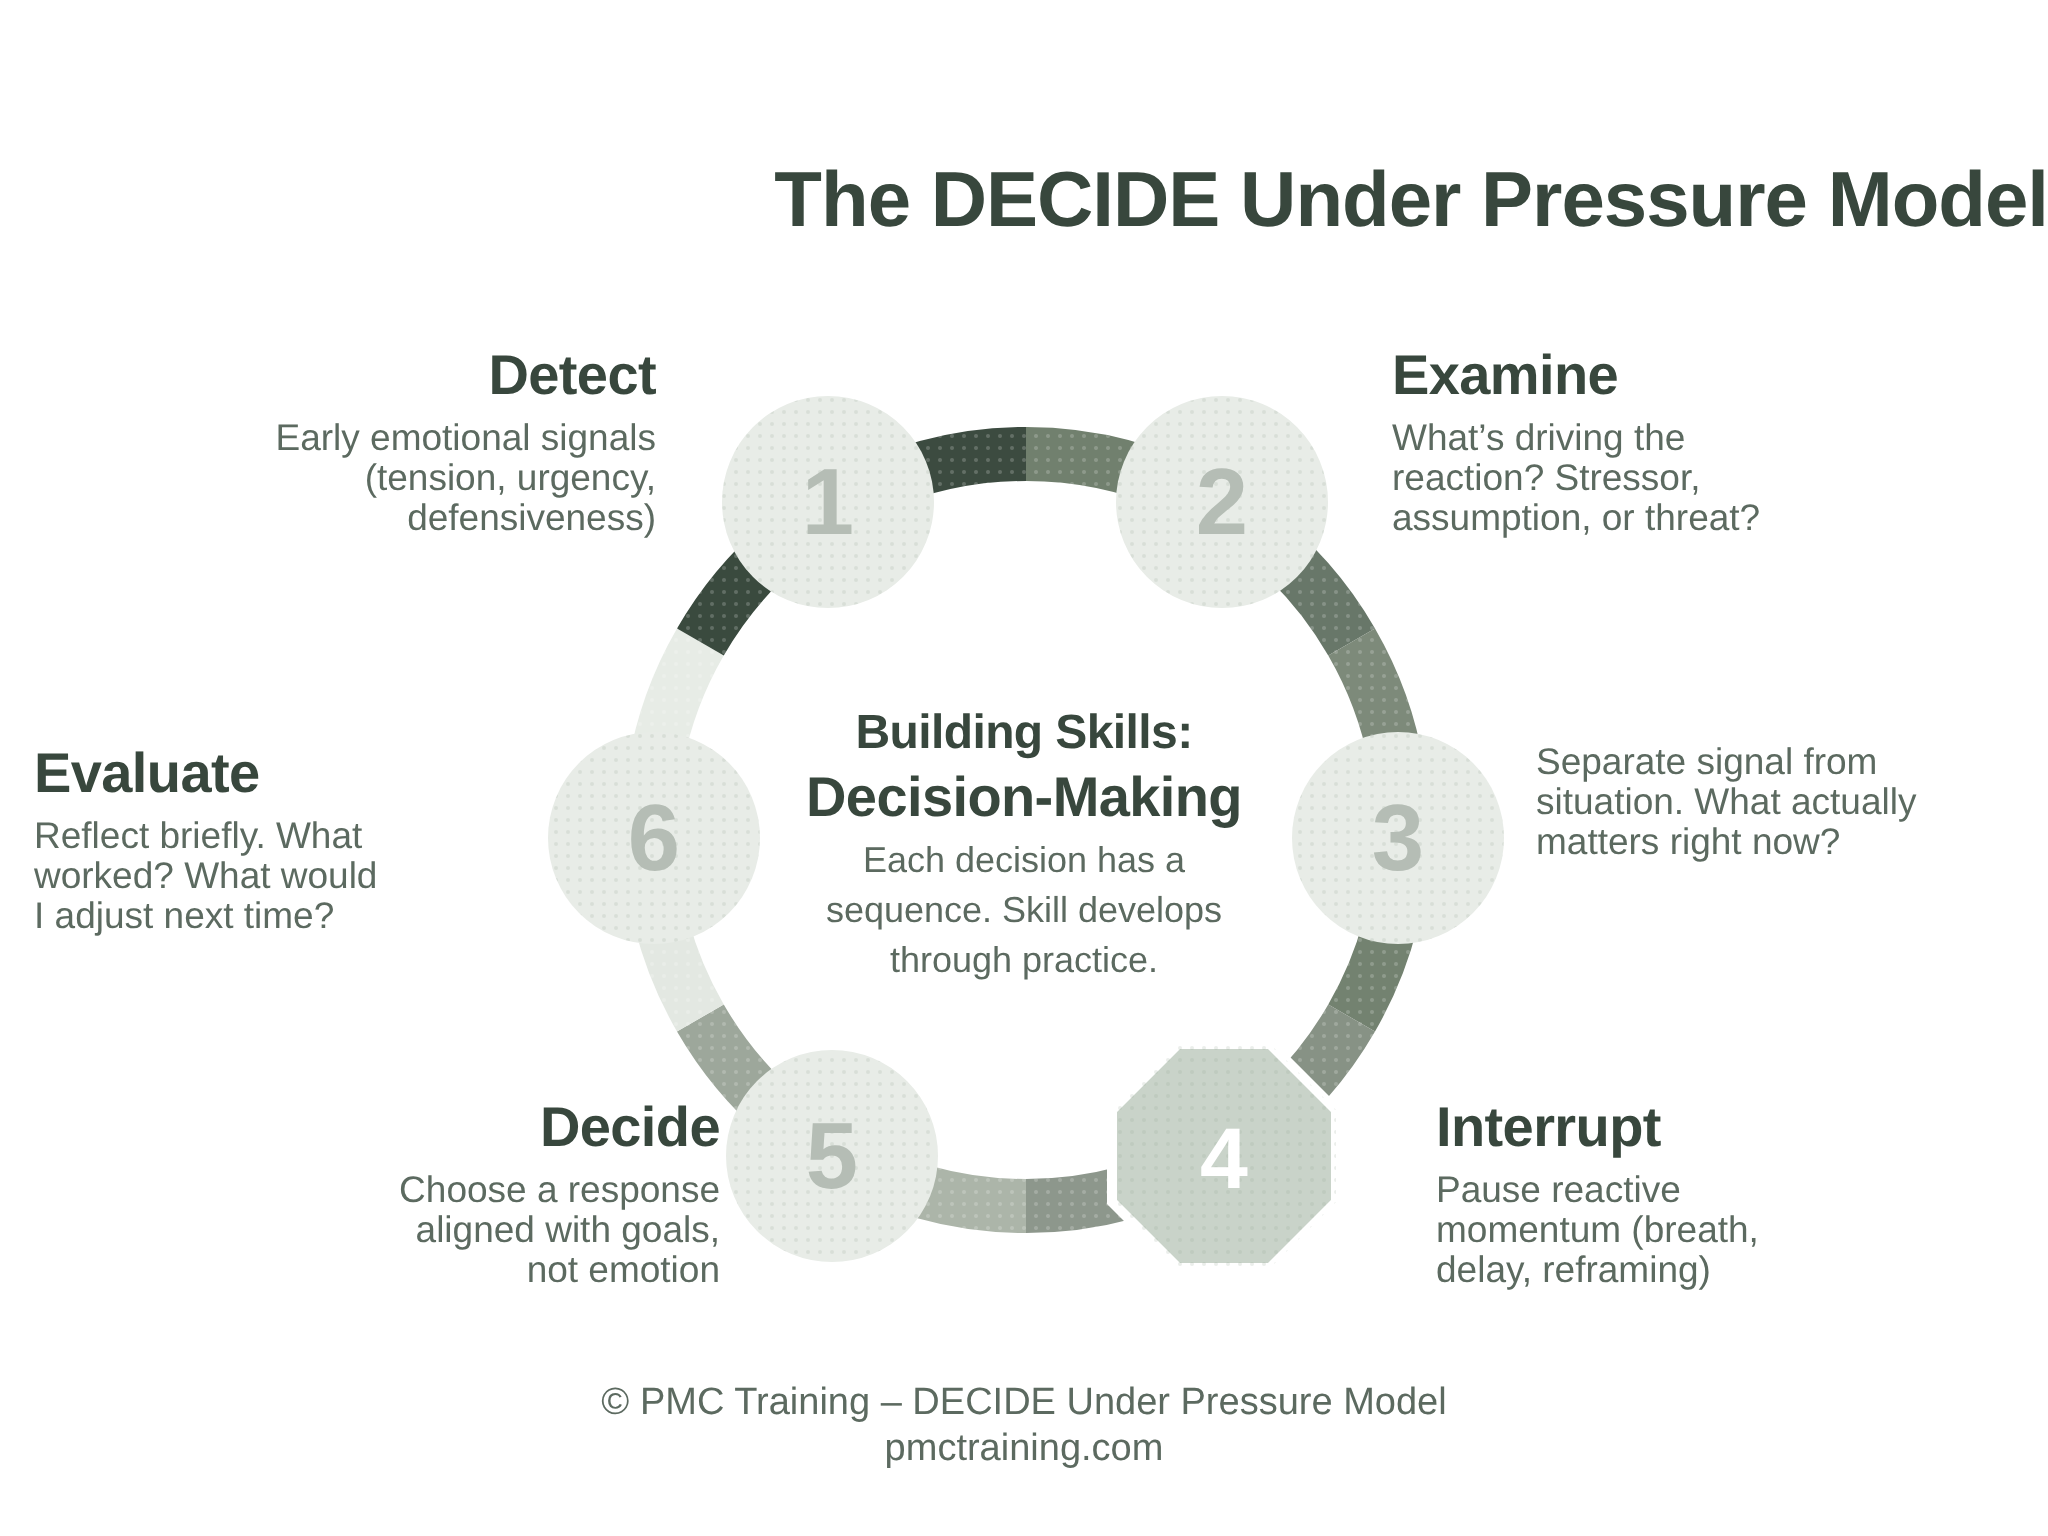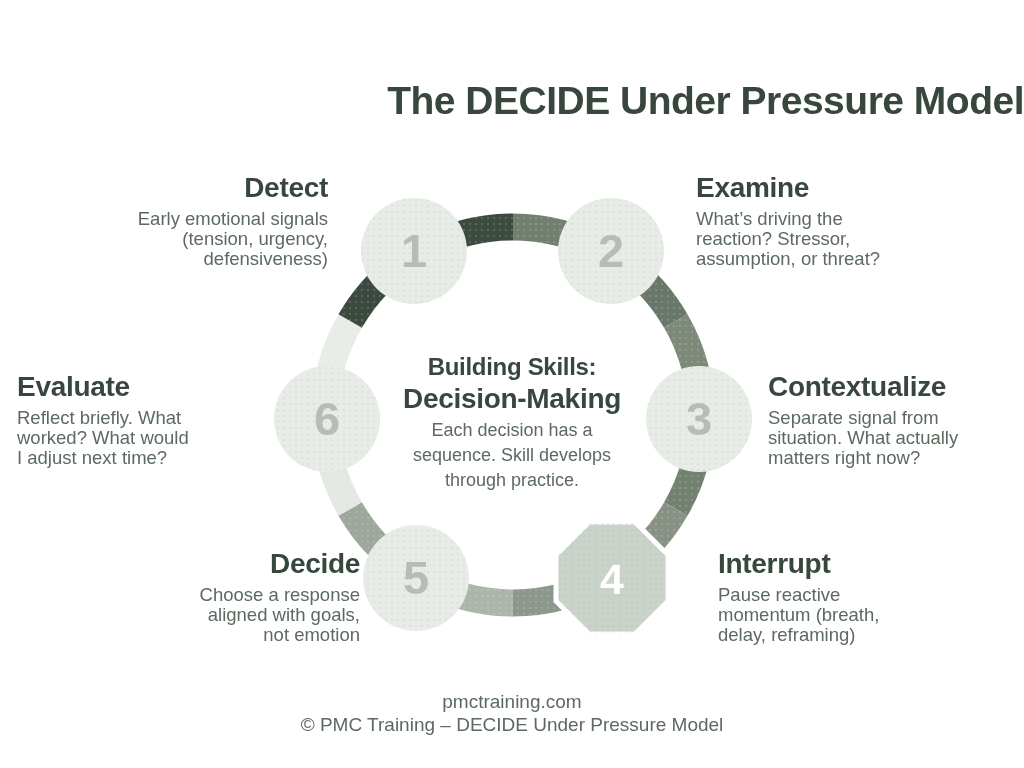--- a/index.html
+++ b/index.html
@@ -129,21 +129,20 @@
 </div>
 
 <div class="node-text pos-examine">
   <div class="node-title">Examine</div>
   <div class="node-desc">What’s driving the
 reaction? Stressor,
 assumption, or threat?</div>
 </div>
 
 <div class="node-text pos-contextualize">
-  <div class="node-title">Contextualize</div>
   <div class="node-desc">Separate signal from
 situation. What actually
 matters right now?</div>
 </div>
 
 <div class="node-text pos-interrupt">
   <div class="node-title">Interrupt</div>
   <div class="node-desc">Pause reactive
 momentum (breath,
 delay, reframing)</div>
@@ -165,15 +164,15 @@
 
 <div class="center-text">
   <div class="center-l1">Building Skills:</div>
   <div class="center-l2">Decision-Making</div>
   <div class="center-desc">Each decision has a
 sequence. Skill develops
 through practice.</div>
 </div>
 
 <div class="footer">
+  <div>© PMC Training – DECIDE Under Pressure Model</div>
   <div>pmctraining.com</div>
-  <div>© PMC Training – DECIDE Under Pressure Model</div>
 </div>
 
 </body></html>

